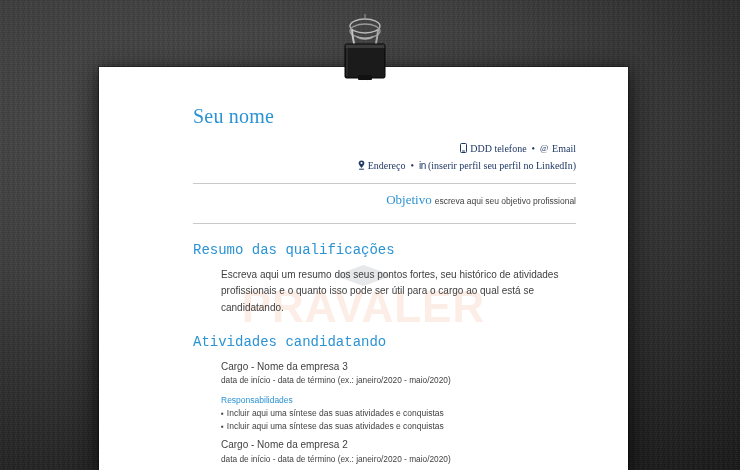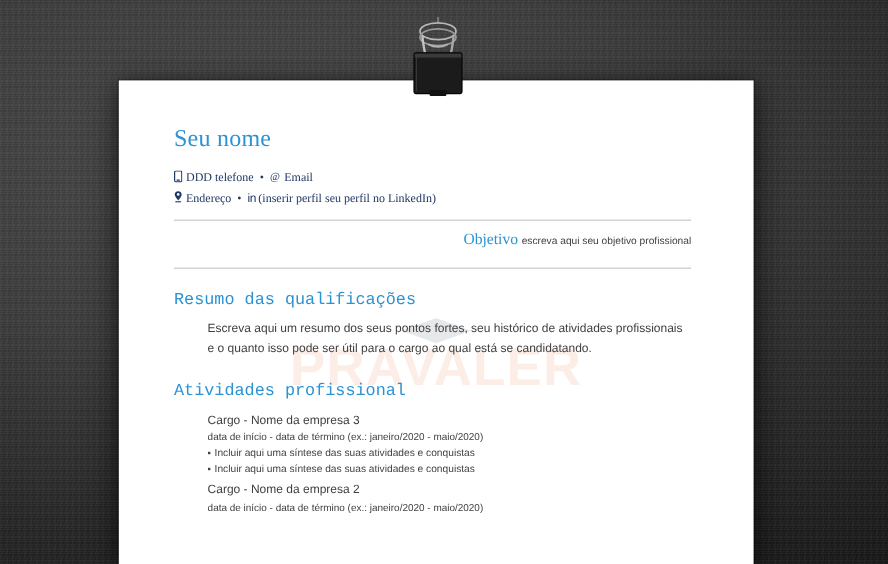--- a/index.html
+++ b/index.html
@@ -88,33 +88,34 @@
     font-size:44px;
     letter-spacing:1px;
     color:#fceee6;
     line-height:1;
   }
 
   
   #content {
     position:relative;
     z-index:2;
-    padding:38px 52px 0 46px;
+    padding:38px 52px 0 94px;
   }
 
   .name {
     font-family:"Liberation Serif", serif;
     font-size:20px;
     color:#2b93d4;
     letter-spacing:.2px;
     line-height:1.1;
   }
 
   .contact-block {
     margin-top:14px;
+    text-align:right;
     font-family:"Liberation Serif", serif;
     font-size:10px;
     color:#1f3864;
     line-height:1.65;
   }
   .contact-line { white-space:nowrap; }
   .sep { margin:0 5px; color:#1f3864; }
   .ci {
     display:inline-block;
     vertical-align:-1px;
@@ -261,25 +262,26 @@
 
     <div class="objective-row">
       <span class="objective-label">Objetivo</span><span class="objective-text">escreva aqui seu objetivo profissional</span>
     </div>
 
     <div class="rule"></div>
 
     <div class="section-title">Resumo das qualificações</div>
     <div class="summary-body">Escreva aqui um resumo dos seus pontos fortes, seu histórico de atividades profissionais e o quanto isso pode ser útil para o cargo ao qual está se candidatando.</div>
 
-    <div class="section-title">Atividades profissional</div>
+    <div class="section-title">Atividades candidatando</div>
 
     <div class="job">
       <div class="job-title">Cargo  - Nome da empresa 3</div>
       <div class="job-dates">data de início - data de término (ex.: janeiro/2020 - maio/2020)</div>
+      <div class="resp-label">Responsabilidades</div>
       <div class="resp-item"><span class="bullet">▪</span><span>Incluir aqui uma síntese das suas atividades e conquistas</span></div>
       <div class="resp-item"><span class="bullet">▪</span><span>Incluir aqui uma síntese das suas atividades e conquistas</span></div>
     </div>
 
     <div class="job" style="margin-top:4px;">
       <div class="job-title">Cargo - Nome da empresa 2</div>
       <div class="job-dates">data de início - data de término (ex.: janeiro/2020 - maio/2020)</div>
 
     </div>
 

